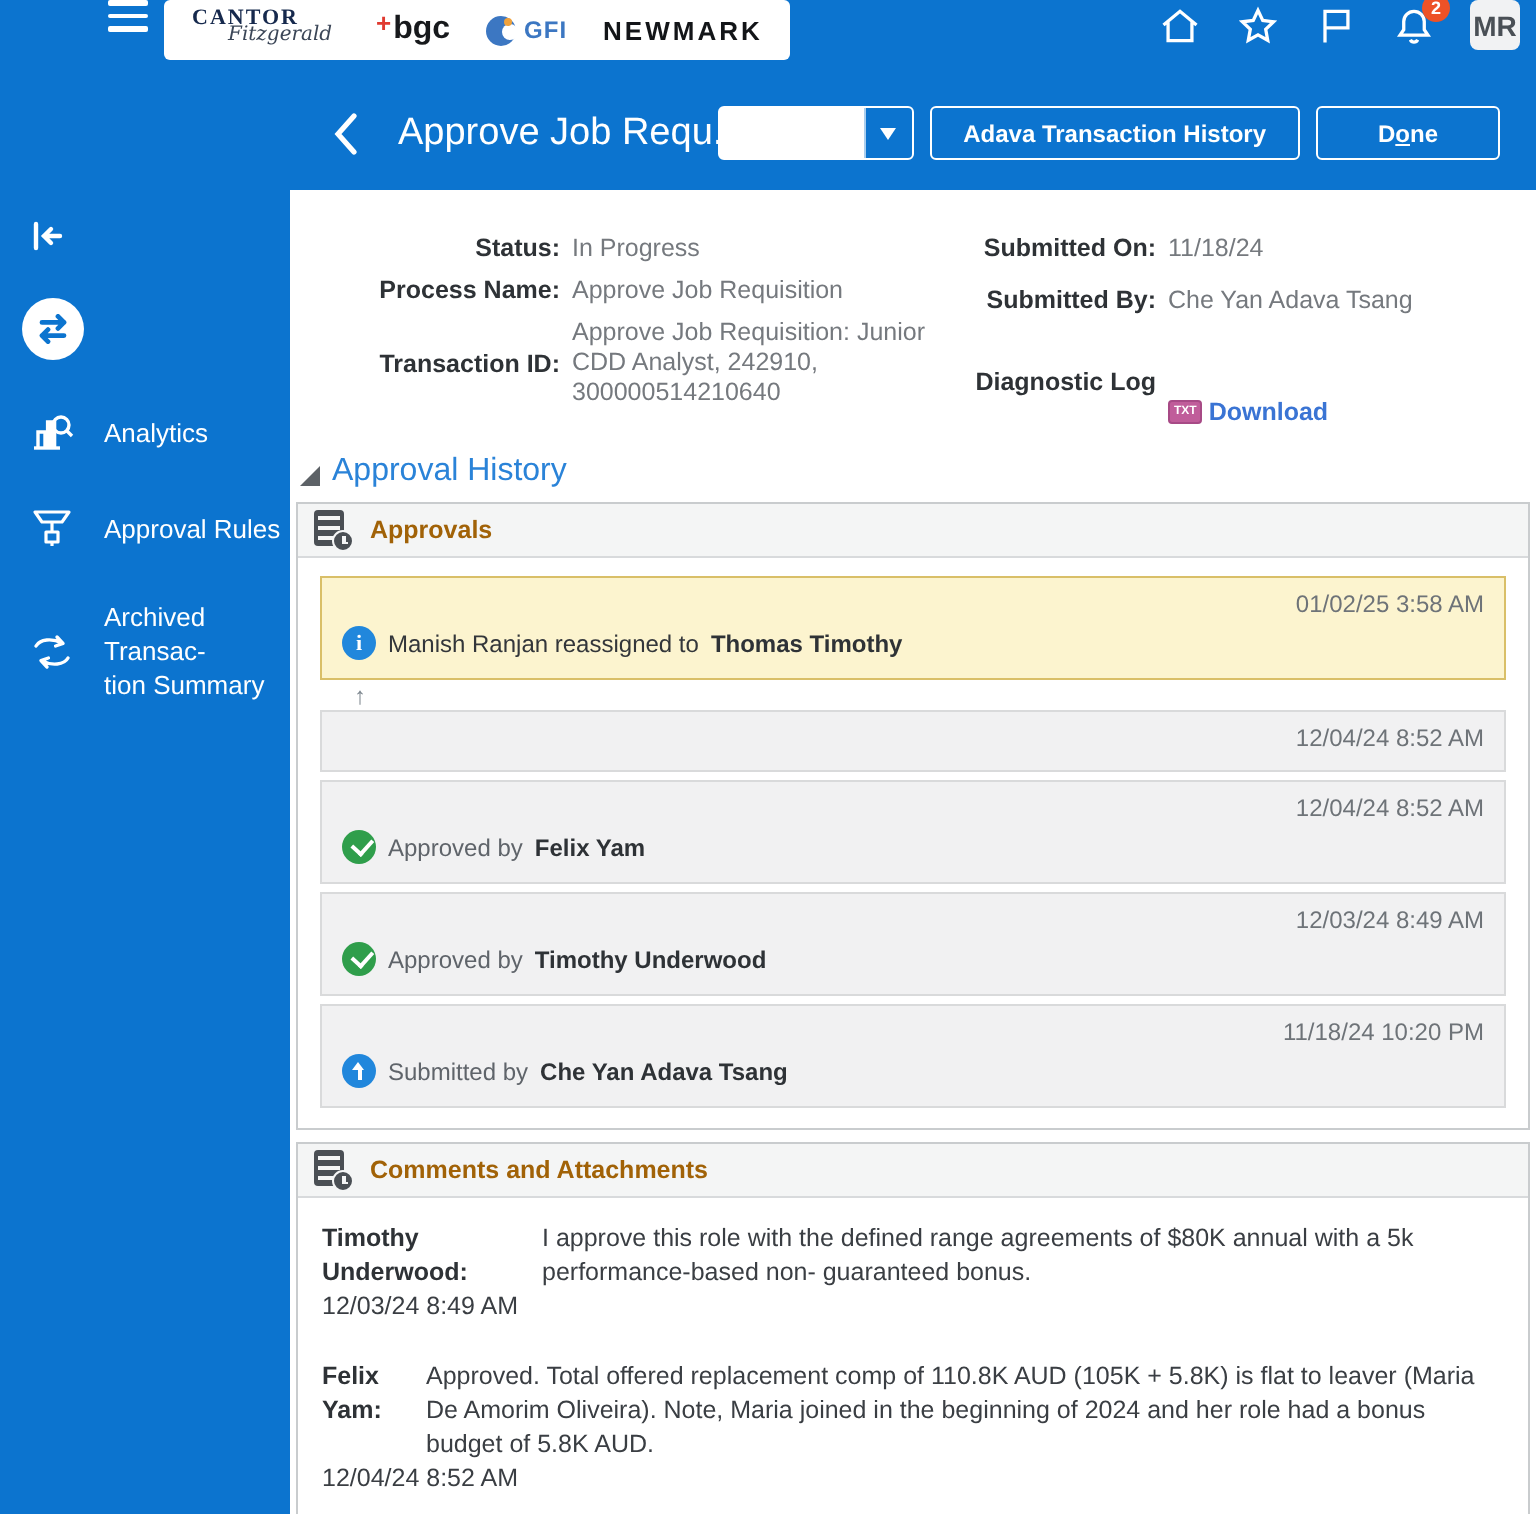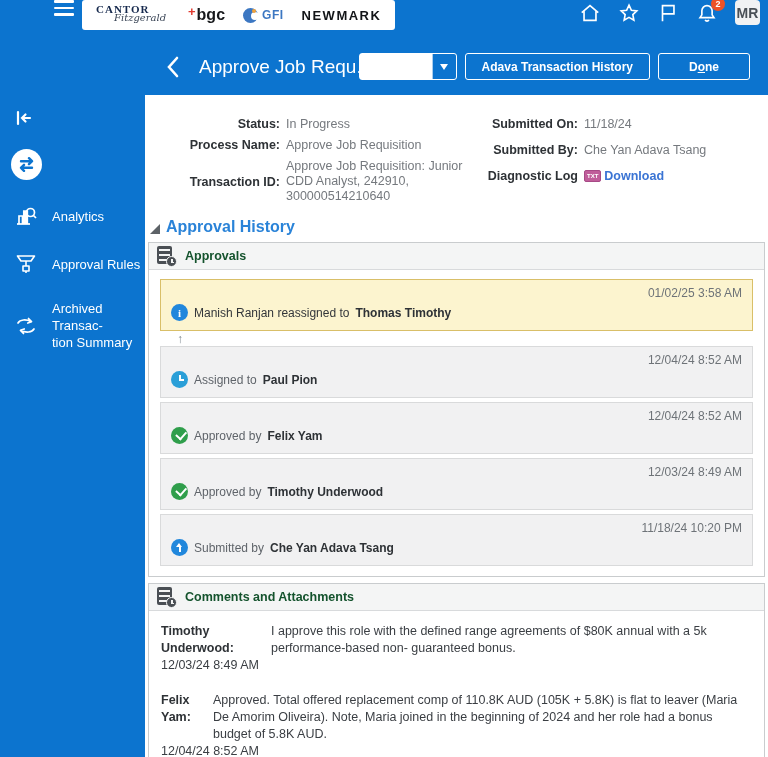--- a/index.html
+++ b/index.html
@@ -54,32 +54,32 @@
   .fields { display:flex; padding-top:2px; }
   .fcol { display:flex; flex-direction:column; gap:7px; }
   .fcol.left { width:322px; }
   .fcol.right { gap:12px; }
   .frow { display:flex; align-items:center; }
   .flabel { font-weight:bold; color:#2e3236; font-size:12.5px; text-align:right; flex:none; }
   .fcol.left .flabel { width:132px; }
   .fcol.right .flabel { width:108px; }
   .fvalue { color:#75797e; font-size:12.5px; margin-left:6px; }
   .txn-val { width:198px; line-height:15px; }
-  .diag { display:flex; align-items:center; margin-left:6px; gap:3px; }
+  .diag { display:flex; align-items:center; margin-left:6px; gap:3px;margin-top:30px; }
   .txtfile { background:#c05d9a; border:1px solid #a74a86; color:#fff; font-size:6px; font-weight:bold;
     border-radius:2px; padding:2px 2px; line-height:6px; }
   .dl-link { color:#3a74d4; font-size:12.5px; font-weight:bold; text-decoration:none; cursor:pointer; }
 
   .sect-title { display:flex; align-items:flex-end; gap:6px; margin:14px 0 6px 2px; cursor:pointer; }
   .tri { width:0; height:0; border-left:10px solid transparent; border-bottom:10px solid #5d6267; margin-bottom:2px; }
-  .sect-title .t { color:#2a83d8; font-size:16px;font-weight:bold; }
+  .sect-title .t { color:#2a83d8; font-size:16px; }
 
   .panel { border:1px solid #c9ccce; margin-bottom:6px; }
   .panel-head { background:#f4f5f5; border-bottom:1px solid #d8dadc; height:27px; display:flex; align-items:center; gap:8px; padding-left:6px; }
-  .panel-head .pt { color:#14532d; font-size:12.5px; font-weight:bold; }
+  .panel-head .pt { color:#a16207; font-size:12.5px; font-weight:bold; }
   .doc-clock { position:relative; width:22px; height:22px; flex:none; }
   .doc-clock .doc { position:absolute; left:2px; top:1px; width:15px; height:18px; background:#4a4f54; border-radius:2px; }
   .doc-clock .doc i { display:block; height:2px; background:#f4f5f5; margin:3px 2px 0 2px; }
   .doc-clock .clk { position:absolute; right:0; bottom:0; width:11px; height:11px; border-radius:50%; background:#4a4f54; border:1.5px solid #f4f5f5; }
   .doc-clock .clk::after { content:""; position:absolute; left:4px; top:2px; width:1.5px; height:3.5px; background:#f4f5f5; }
   .doc-clock .clk::before { content:""; position:absolute; left:4px; top:4.5px; width:3px; height:1.5px; background:#f4f5f5; }
 
   .entries { padding:9px 11px 10px 11px; background:#fff; }
   .entry { border:1px solid #d9dadb; background:#f1f1f2; padding:6px 10px 9px 10px; margin-bottom:4px; }
   .entry.hl { background:#fcf4cf; border:1px solid #d9bf68; margin-bottom:0; }
@@ -303,25 +303,20 @@
           <div class="eline">
             <span class="stat-ic ic-info">i</span>
             <span class="etext" style="color:#33363a;">Manish Ranjan reassigned to</span>
             <span class="eactor">Thomas Timothy</span>
           </div>
         </div>
         <div class="connector">↑</div>
 
         <div class="entry">
           <div class="edate">12/04/24 8:52 AM</div>
-          <div class="eline">
-            <span class="stat-ic ic-clock"></span>
-            <span class="etext">Assigned to</span>
-            <span class="eactor">Paul Pion</span>
-          </div>
         </div>
 
         <div class="entry">
           <div class="edate">12/04/24 8:52 AM</div>
           <div class="eline">
             <span class="stat-ic ic-check"></span>
             <span class="etext">Approved by</span>
             <span class="eactor">Felix Yam</span>
           </div>
         </div>

